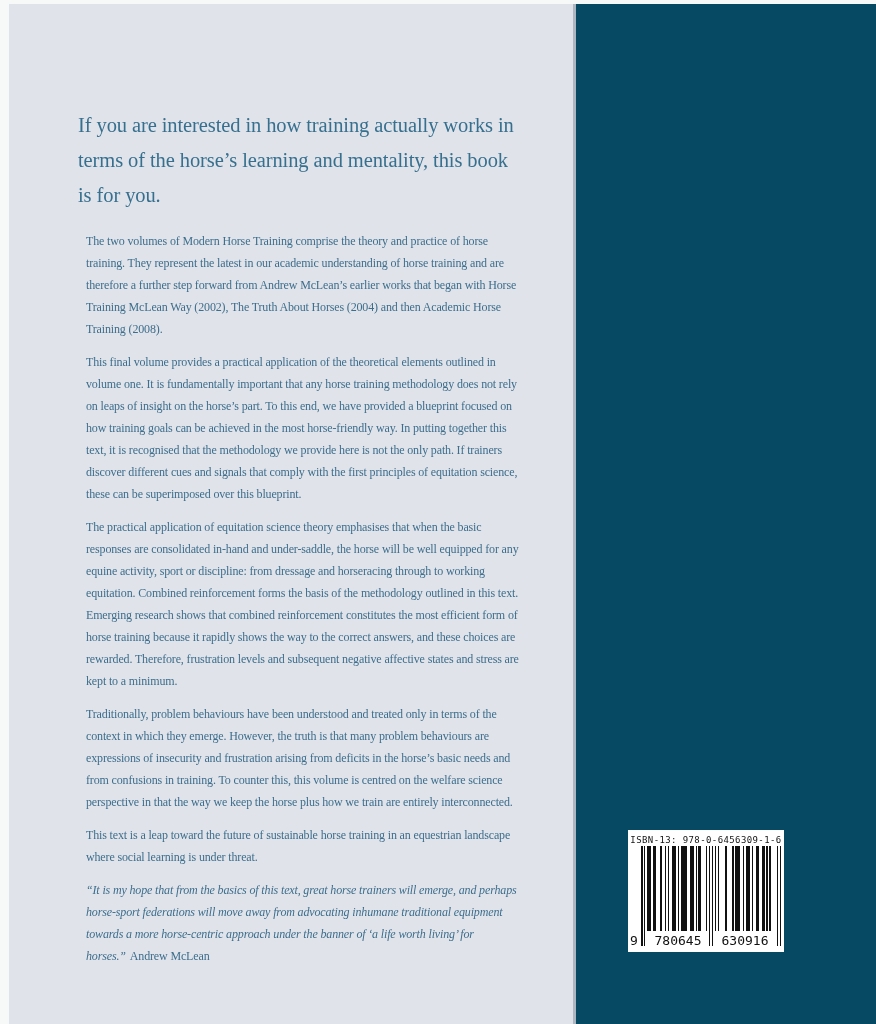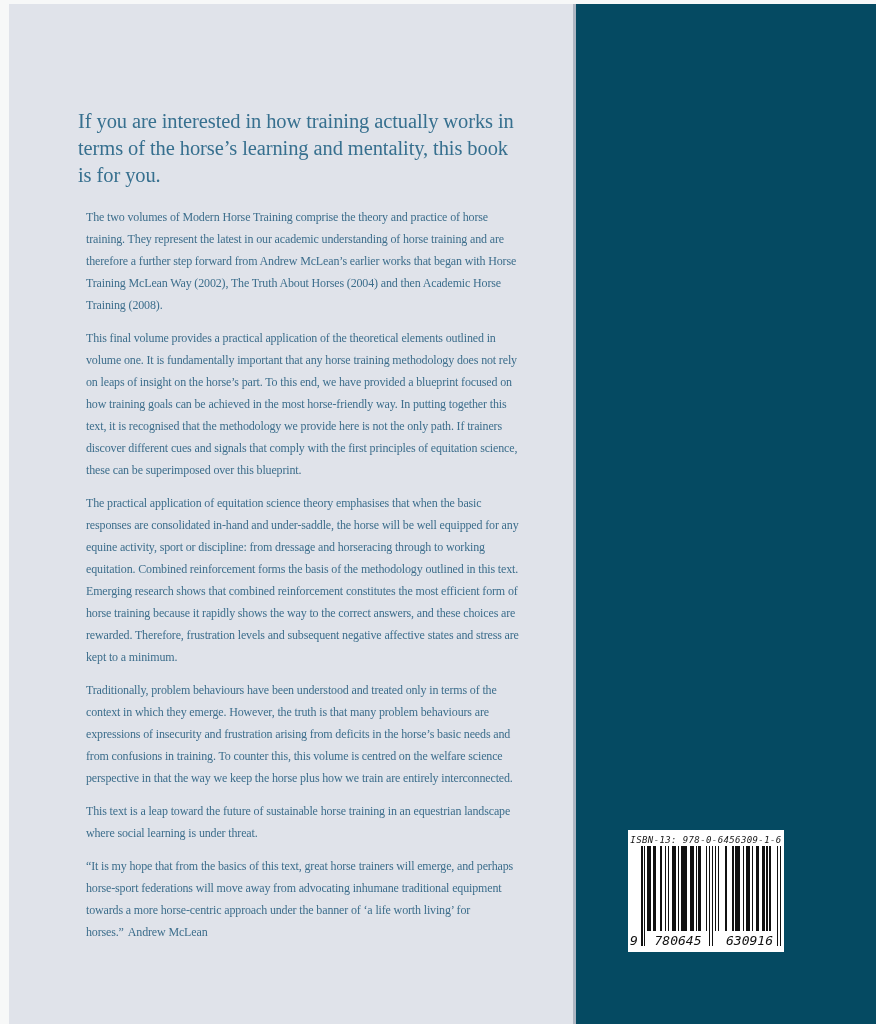--- a/index.html
+++ b/index.html
@@ -26,46 +26,45 @@
     position:relative;
   }
   .text-column{
     position:absolute;
     left:69px;top:104px;
     width:442px;
     color:#3d6e8c;
   }
   .headline{
     font-size:20.5px;
-    line-height:27px;
+    line-height:35px;
     color:#37708f;
     margin:0 0 17px 0;
     font-weight:normal;
     letter-spacing:-0.1px;
   }
   .body-copy p{
     font-size:12px;
     line-height:22px;
     letter-spacing:-0.15px;
     margin:0 0 11px 8px;
   }
   .quote-par{
     font-size:14.6px;
     line-height:19.3px;
     letter-spacing:-0.15px;
     margin:0;
   }
-  .quote-text{}
+  .quote-text{font-style:italic;}
   .quote-attrib{font-style:normal;margin-left:4px;}
   .barcode-box{
     position:absolute;
     left:52px;top:826px;
     width:156px;height:122px;
     background:#ffffff;
-    font-style:italic;
   }
   .isbn-label{
     font-family:"DejaVu Sans Mono", monospace;
     font-size:9px;
     letter-spacing:0.4px;
     color:#151515;
     text-align:center;
     padding-top:5px;
     white-space:nowrap;
   }
@@ -77,21 +76,21 @@
   .bc-digit{
     position:absolute;
     font-family:"DejaVu Sans Mono", monospace;
     font-size:13px;
     color:#111;
     bottom:4px;
     background:#fff;
   }
   .bc-prefix{left:2px;}
   .bc-group1{left:22px;width:56px;text-align:center;margin-top:18px;}
-  .bc-group2{left:89px;width:56px;text-align:right;}
+  .bc-group2{left:89px;width:56px;text-align:center;}
 </style>
 </head>
 <body>
 
 <div class="cover">
   <div class="panel-left">
     <div class="text-column">
       <h1 class="headline">If you are interested in how training actually works in terms of the horse’s learning and mentality, this book is for you.</h1>
       <div class="body-copy">
         <p>The two volumes of Modern Horse Training comprise the theory and practice of horse training. They represent the latest in our academic understanding of horse training and are therefore a further step forward from Andrew McLean’s earlier works that began with Horse Training McLean Way (2002), The Truth About Horses (2004) and then Academic Horse Training (2008).</p>

